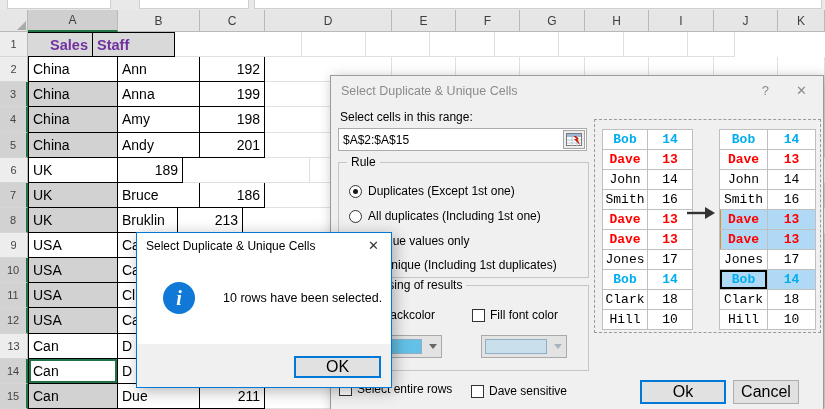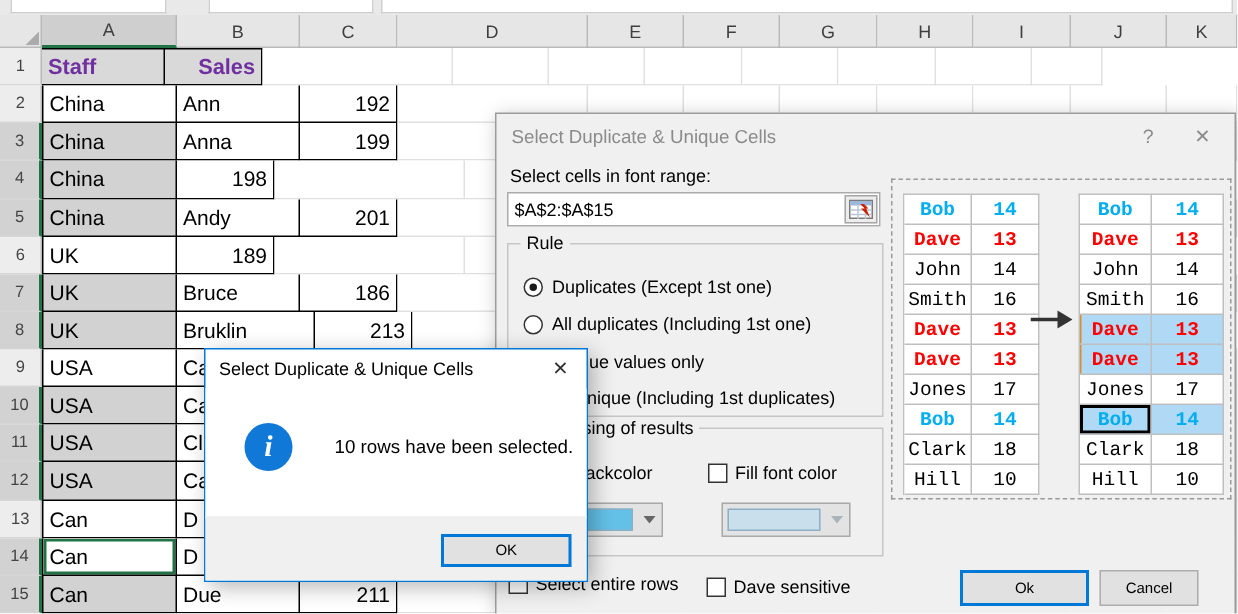--- a/index.html
+++ b/index.html
@@ -53,21 +53,21 @@
   .radio{width:13px;height:13px;border:1px solid #333;border-radius:50%;background:#fff;position:relative;flex:none;box-sizing:border-box;}
   .radio.on::after{content:"";position:absolute;left:3px;top:3px;width:5px;height:5px;border-radius:50%;background:#1a1a1a;}
   .cb{width:13px;height:13px;border:1px solid #333;background:#fff;flex:none;position:relative;box-sizing:border-box;}
   .cb.on::after{content:"";position:absolute;left:1px;top:2px;width:8px;height:4px;border-left:2px solid #222;border-bottom:2px solid #222;transform:rotate(-45deg);}
   .cb-item{display:flex;align-items:center;gap:5px;position:absolute;white-space:nowrap;}
   .dd{position:absolute;height:23px;border:1px solid #A9A9A9;background:#E3E3E3;box-sizing:border-box;display:flex;}
   .dd .swatch{flex:1;margin:3px;border:1px solid #8FB0C4;}
   .dd .arrow{width:16px;display:flex;align-items:flex-start;justify-content:center;}
   .dd .arrow::after{content:"";border:4px solid transparent;border-top:5px solid #666;margin-top:8px;}
   .dd.dis .arrow::after{border-top-color:#A9B4BA;}
-  .btn{position:absolute;box-sizing:border-box;background:#E1E1E1;border:1px solid #ADADAD;font-size:10px;
+  .btn{position:absolute;box-sizing:border-box;background:#E1E1E1;border:1px solid #ADADAD;font-size:16px;
        display:flex;align-items:center;justify-content:center;color:#000;}
   .btn.def{border:2px solid var(--blue);}
 
   
   .preview{position:absolute;left:263px;top:43px;width:227px;height:214px;border:1px dashed #9a9a9a;box-sizing:border-box;}
   .ptable{position:absolute;top:9px;border-left:1px solid #BFBFBF;border-top:1px solid #BFBFBF;}
   .prow{display:flex;height:20px;}
   .pcell{box-sizing:border-box;border-right:1px solid #BFBFBF;border-bottom:1px solid #BFBFBF;background:#fff;
          display:flex;align-items:center;justify-content:center;flex:none;
          font-family:"Liberation Mono","DejaVu Sans Mono",monospace;font-size:13px;color:#000;}
@@ -113,22 +113,22 @@
       <div class="ch" style="width: 65px;">G</div>
       <div class="ch" style="width: 64px;">H</div>
       <div class="ch" style="width: 65px;">I</div>
       <div class="ch" style="width: 64px;">J</div>
       <div class="ch" style="width: 47px;">K</div>
     </div>
 
   <div class="rows" id="rows">
       <div class="r">
         <div class="gut">1</div>
+        <div class="c tbl topb num hdr" style="width: 65px;">Sales</div>
         <div class="c tbl topb hdr" style="width: 82px;">Staff</div>
-        <div class="c tbl topb num hdr" style="width: 65px;">Sales</div>
         <div class="c grid" style="width: 127px;"></div>
         <div class="c grid" style="width: 64px;"></div>
         <div class="c grid" style="width: 64px;"></div>
         <div class="c grid" style="width: 65px;"></div>
         <div class="c grid" style="width: 64px;"></div>
         <div class="c grid" style="width: 65px;"></div>
         <div class="c grid" style="width: 64px;"></div>
         <div class="c grid" style="width: 47px;"></div>
       </div>
       <div class="r">
@@ -155,20 +155,21 @@
         <div class="c grid" style="width: 64px;"></div>
         <div class="c grid" style="width: 65px;"></div>
         <div class="c grid" style="width: 64px;"></div>
         <div class="c grid" style="width: 65px;"></div>
         <div class="c grid" style="width: 64px;"></div>
         <div class="c grid" style="width: 47px;"></div>
       </div>
       <div class="r">
         <div class="gut sel">4</div>
         <div class="c tbl colA selc" style="width: 90px;">China</div>
+        <div class="c tbl" style="width: 82px;">Amy</div>
         <div class="c tbl num" style="width: 65px;">198</div>
         <div class="c grid" style="width: 127px;"></div>
         <div class="c grid" style="width: 64px;"></div>
         <div class="c grid" style="width: 64px;"></div>
         <div class="c grid" style="width: 65px;"></div>
         <div class="c grid" style="width: 64px;"></div>
         <div class="c grid" style="width: 65px;"></div>
         <div class="c grid" style="width: 64px;"></div>
         <div class="c grid" style="width: 47px;"></div>
       </div>
@@ -209,21 +210,21 @@
         <div class="c grid" style="width: 64px;"></div>
         <div class="c grid" style="width: 65px;"></div>
         <div class="c grid" style="width: 64px;"></div>
         <div class="c grid" style="width: 65px;"></div>
         <div class="c grid" style="width: 64px;"></div>
         <div class="c grid" style="width: 47px;"></div>
       </div>
       <div class="r">
         <div class="gut sel">8</div>
         <div class="c tbl colA selc" style="width: 90px;">UK</div>
-        <div class="c tbl" style="width: 92px;">Bruklin</div>
+        <div class="c tbl" style="width: 60px;">Bruklin</div>
         <div class="c tbl num" style="width: 65px;">213</div>
         <div class="c grid" style="width: 127px;"></div>
         <div class="c grid" style="width: 64px;"></div>
         <div class="c grid" style="width: 64px;"></div>
         <div class="c grid" style="width: 65px;"></div>
         <div class="c grid" style="width: 64px;"></div>
         <div class="c grid" style="width: 65px;"></div>
         <div class="c grid" style="width: 64px;"></div>
         <div class="c grid" style="width: 47px;"></div>
       </div>
@@ -327,21 +328,21 @@
       </div>
     </div>
 
   <div class="dlg">
     <div>
       <div class="dlg-title-text">Select Duplicate &amp; Unique Cells</div>
       <div class="dlg-help">?</div>
       <div class="dlg-close">✕</div>
     </div>
 
-    <div class="range-label">Select cells in font range:</div>
+    <div class="range-label">Select cells in this range:</div>
     <div class="range-input">
       <div class="range-text">$A$2:$A$15</div>
       <div class="range-btn">
         <svg width="16" height="13" viewBox="0 0 16 13">
           <rect x="0.5" y="0.5" width="15" height="12" fill="#fff" stroke="#7a7a7a"></rect>
           <rect x="1" y="1" width="14" height="3" fill="#9DB8D9"></rect>
           <line x1="1" y1="7" x2="15" y2="7" stroke="#B8C6D8"></line>
           <line x1="1" y1="10" x2="15" y2="10" stroke="#B8C6D8"></line>
           <line x1="6" y1="4" x2="6" y2="13" stroke="#B8C6D8"></line>
           <line x1="11" y1="4" x2="11" y2="13" stroke="#B8C6D8"></line>

